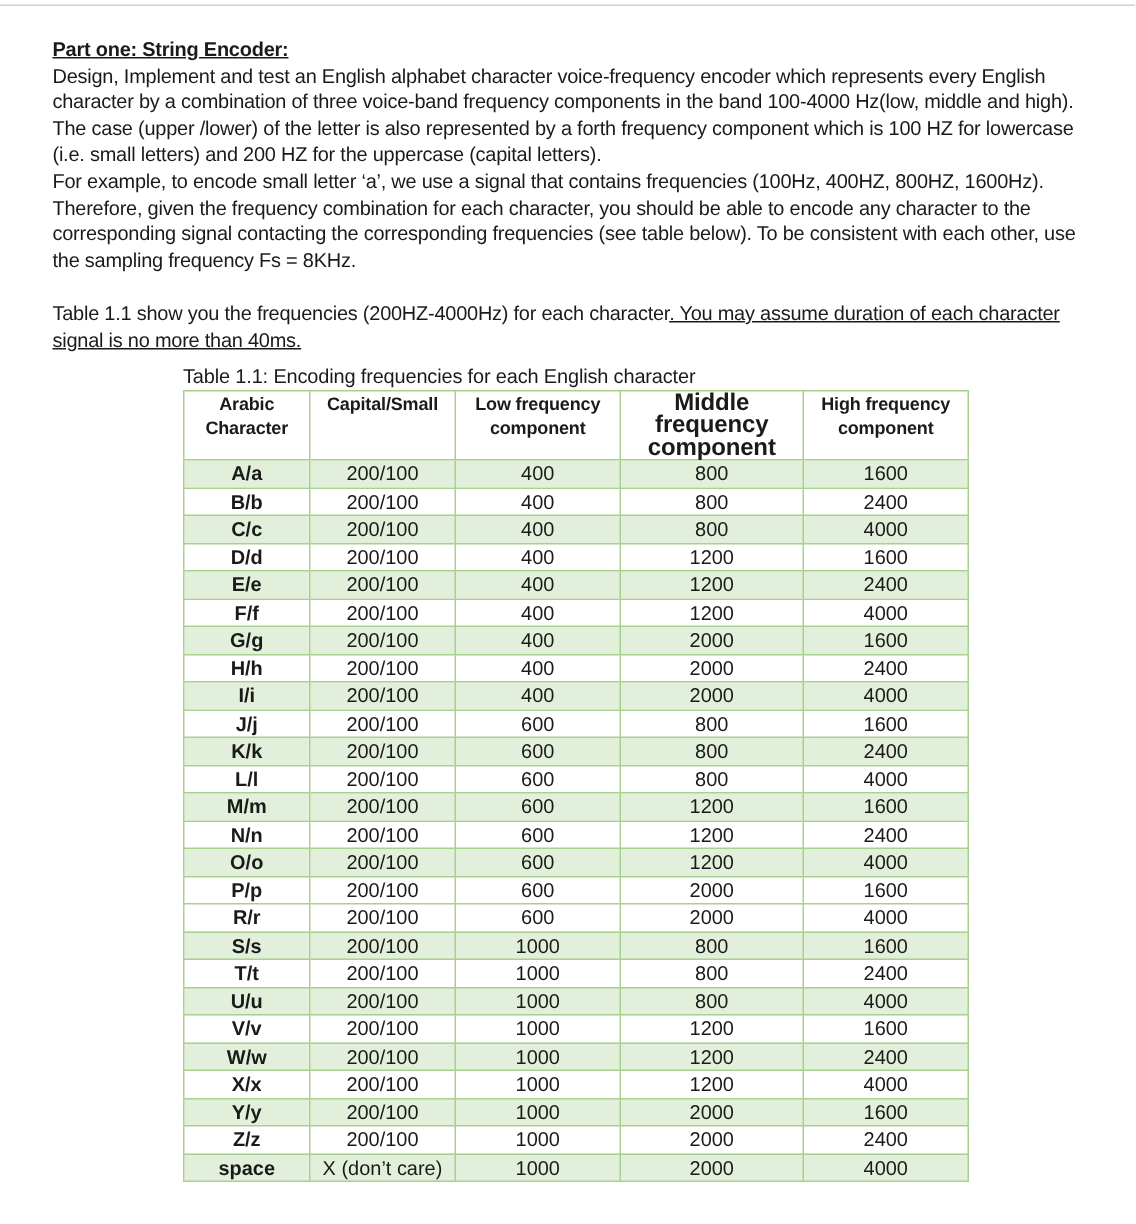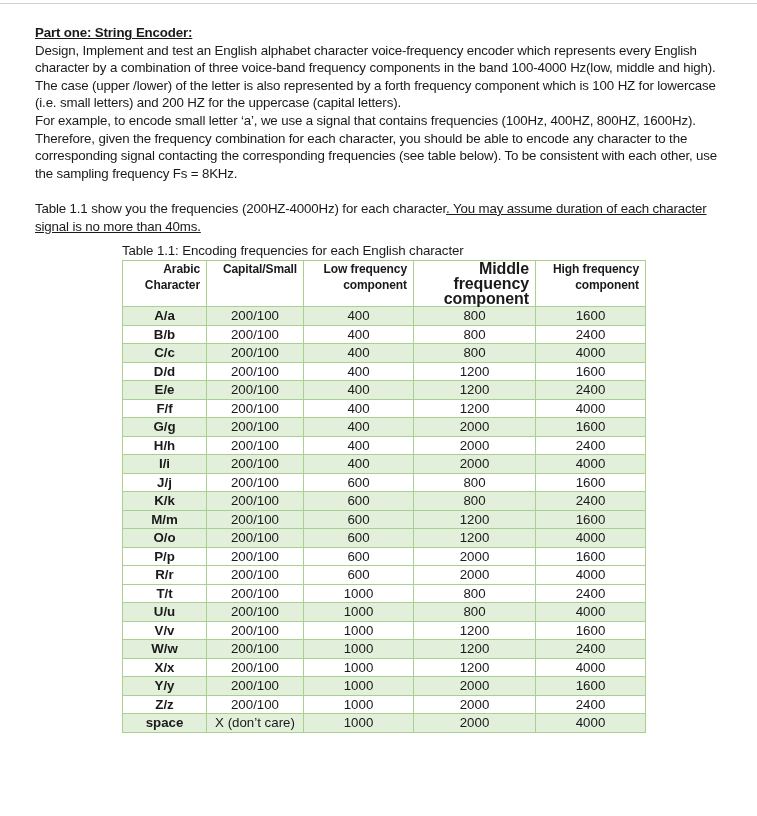--- a/index.html
+++ b/index.html
@@ -29,21 +29,21 @@
       border-collapse: collapse; table-layout: fixed;
       font-size: 13.3px;
     }
     table.enc col.c1 { width: 84px; }
     table.enc col.c2 { width: 97px; }
     table.enc col.c3 { width: 110px; }
     table.enc col.c4 { width: 122px; }
     table.enc col.c5 { width: 110px; }
     table.enc th {
       border: 1px solid #a9d08e; background: #ffffff;
-      font-weight: bold; text-align: right; vertical-align: top;
+      font-weight: bold; text-align: center; vertical-align: top;
       font-size: 12px; line-height: 16px; padding: 0 6px; height: 34px;
       letter-spacing: -0.1px;
     }
     table.enc th.small { font-size: 16px; line-height: 15px; }
     table.enc td {
       border-left: 1px solid #a9d08e; border-right: 1px solid #a9d08e;
       border-top: 1px solid #a9d08e; border-bottom: 1px solid #a9d08e;
       text-align: center; height: 17.5px; padding: 0; line-height: 17px;
     }
     table.enc tr.odd td { background: #e2efda; }
@@ -153,47 +153,68 @@
         <td>800</td>
         <td>1600</td>
       </tr>
       <tr class="odd">
         <td class="char">K/k</td>
         <td>200/100</td>
         <td>600</td>
         <td>800</td>
         <td>2400</td>
       </tr>
+      <tr class="even">
+        <td class="char">L/l</td>
+        <td>200/100</td>
+        <td>600</td>
+        <td>800</td>
+        <td>4000</td>
+      </tr>
       <tr class="odd">
         <td class="char">M/m</td>
         <td>200/100</td>
         <td>600</td>
         <td>1200</td>
         <td>1600</td>
       </tr>
+      <tr class="even">
+        <td class="char">N/n</td>
+        <td>200/100</td>
+        <td>600</td>
+        <td>1200</td>
+        <td>2400</td>
+      </tr>
       <tr class="odd">
         <td class="char">O/o</td>
         <td>200/100</td>
         <td>600</td>
         <td>1200</td>
         <td>4000</td>
       </tr>
       <tr class="even">
         <td class="char">P/p</td>
         <td>200/100</td>
         <td>600</td>
         <td>2000</td>
         <td>1600</td>
       </tr>
       <tr class="even">
         <td class="char">R/r</td>
         <td>200/100</td>
         <td>600</td>
         <td>2000</td>
         <td>4000</td>
+      </tr>
+      <tr class="odd">
+        <td class="char">S/s</td>
+        <td>200/100</td>
+        <td>1000</td>
+        <td>800</td>
+        <td>1600</td>
       </tr>
       <tr class="even">
         <td class="char">T/t</td>
         <td>200/100</td>
         <td>1000</td>
         <td>800</td>
         <td>2400</td>
       </tr>
       <tr class="odd">
         <td class="char">U/u</td>

